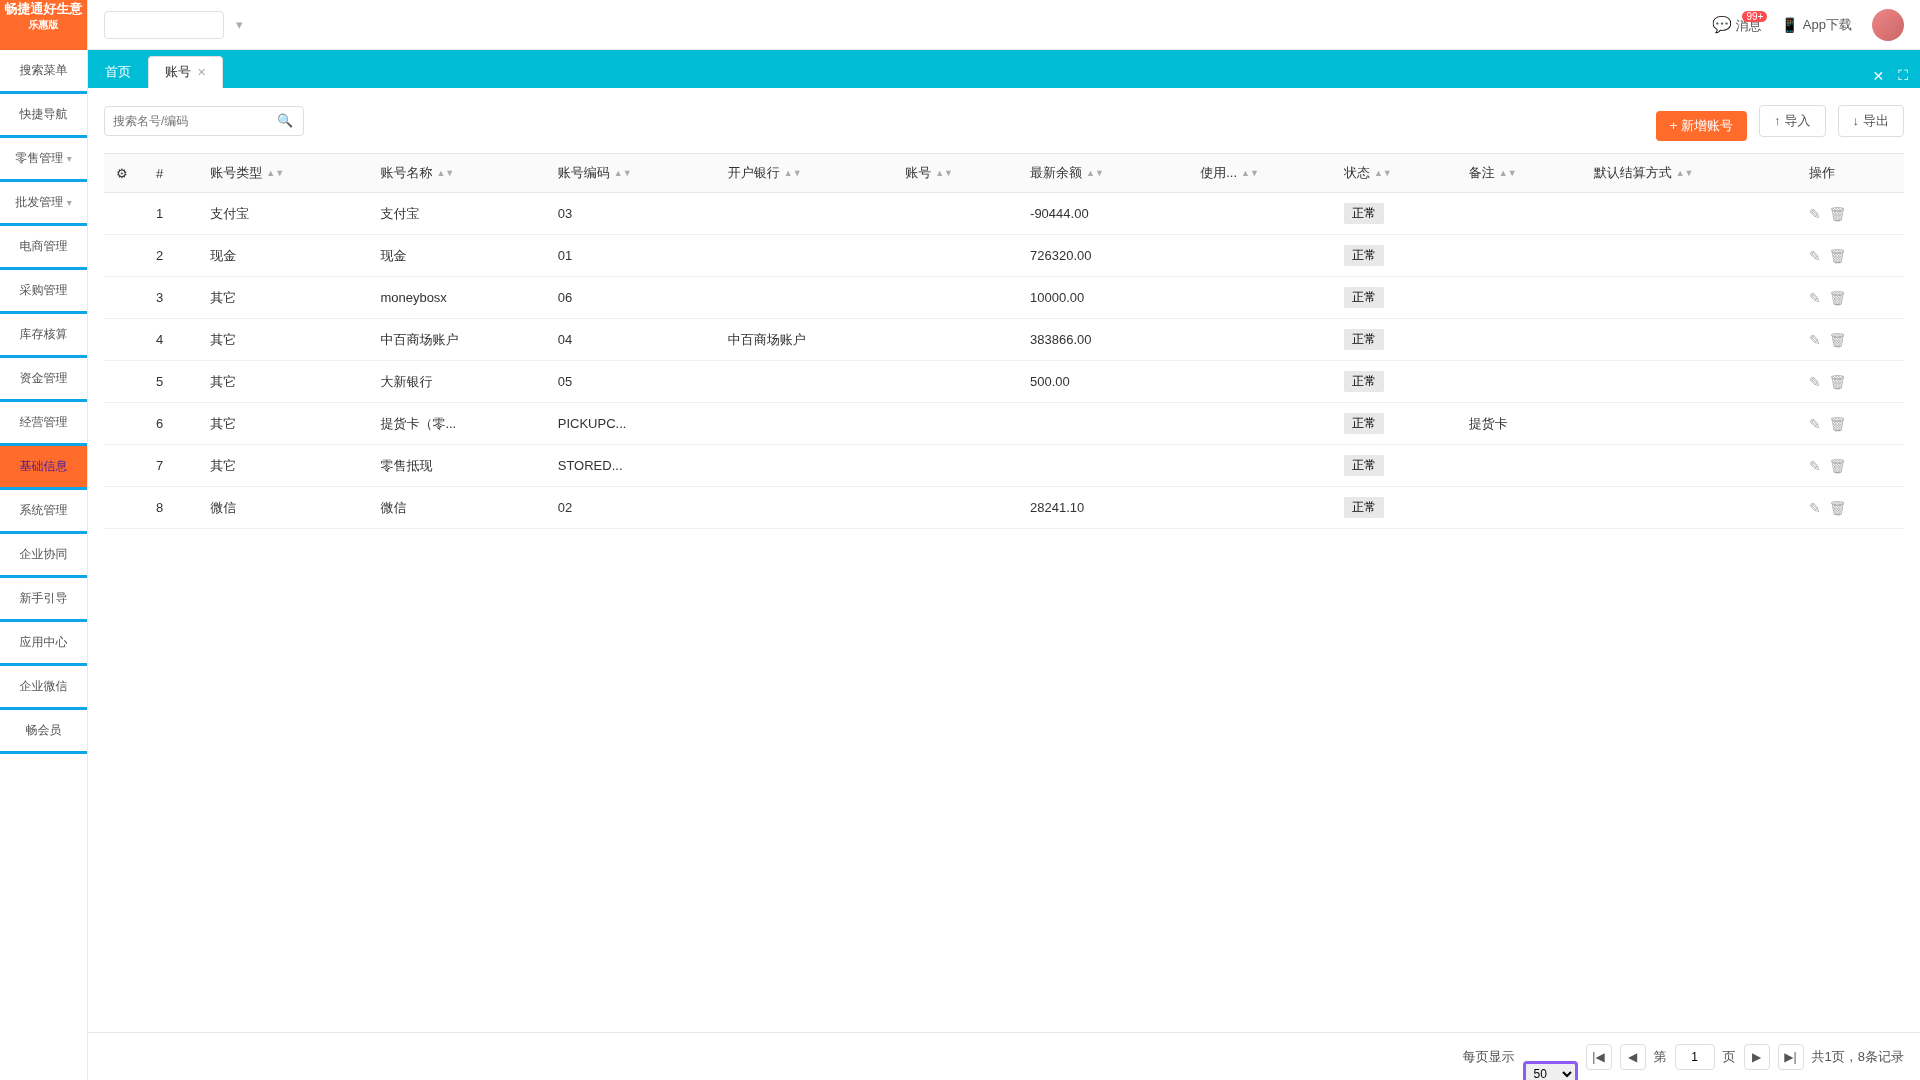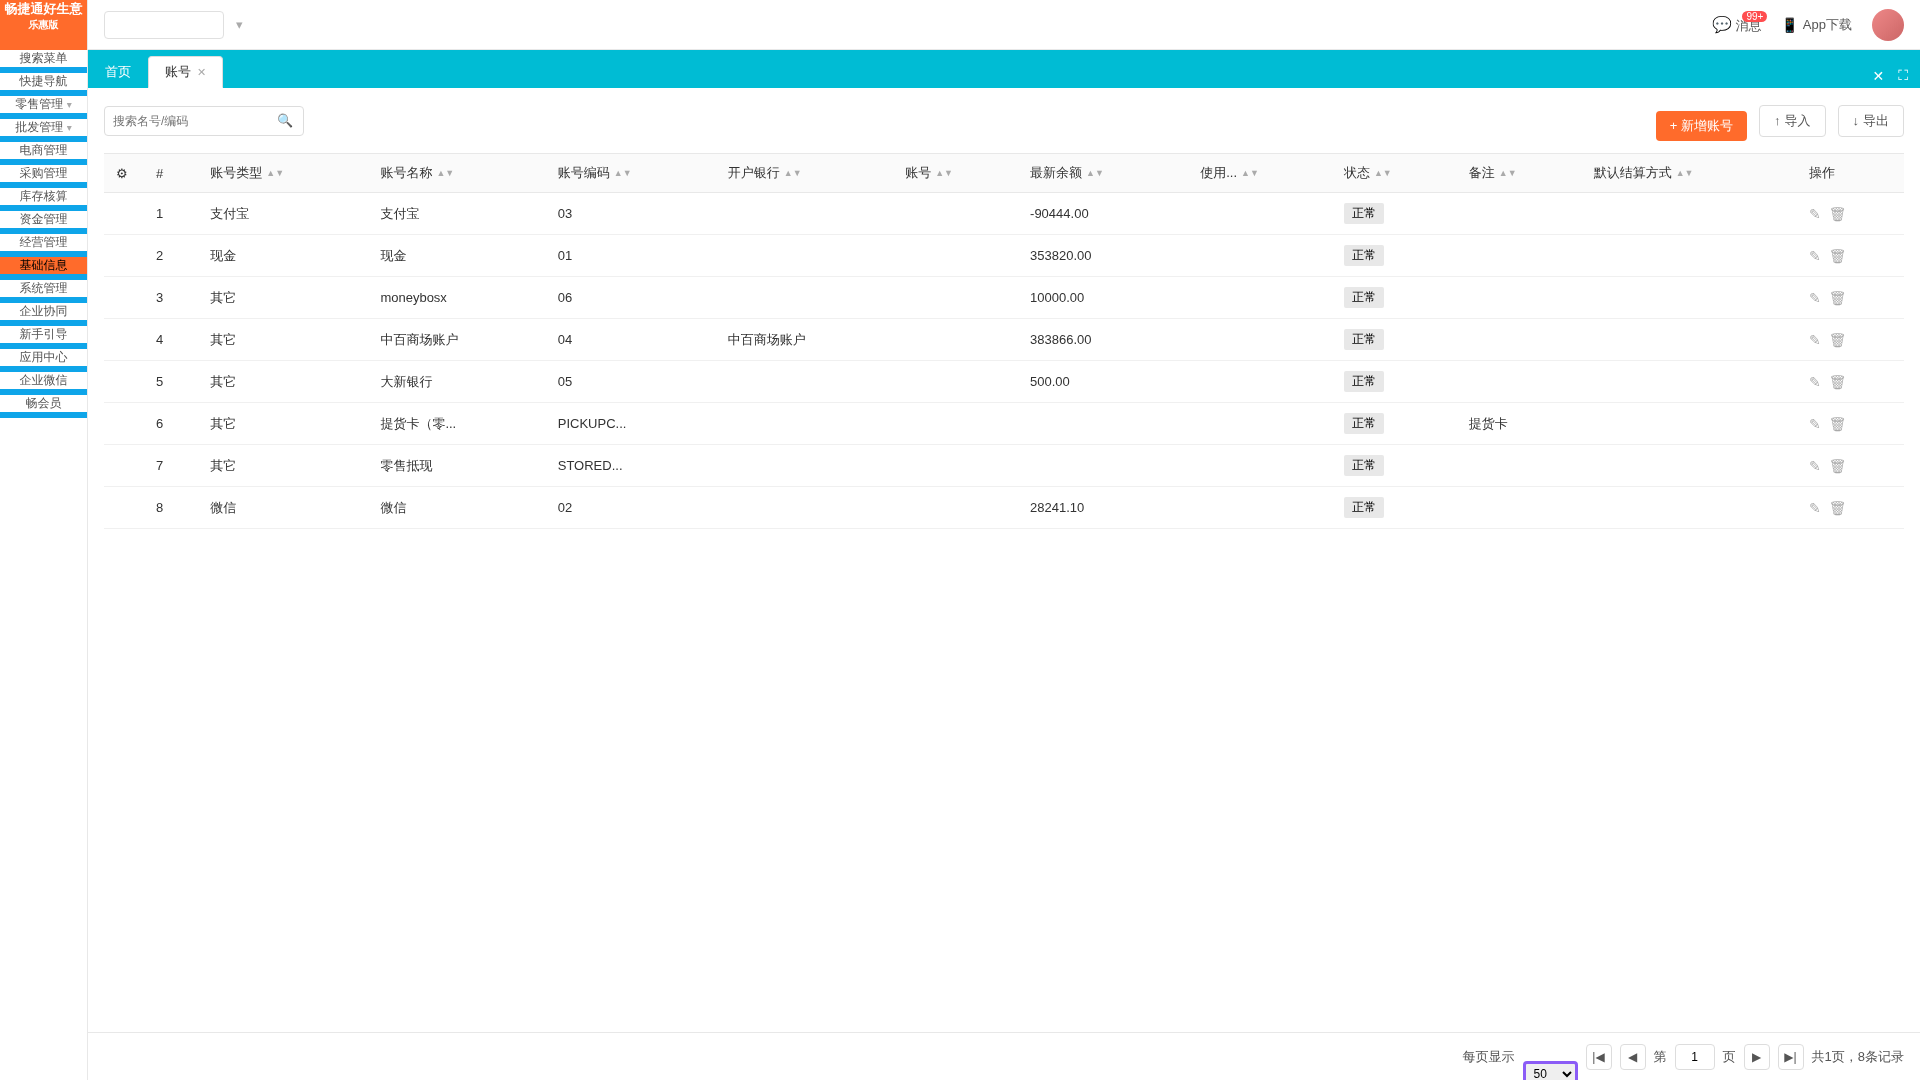--- a/index.html
+++ b/index.html
@@ -28,28 +28,28 @@
       text-align: center;
     }
     .sidebar-logo-top {
       font-size: 13px;
       font-weight: bold;
     }
     .sidebar-logo-sub {
       font-size: 10px;
     }
     .sidebar-item {
-      padding: 0 8px;
+      padding: 12px 8px;
       text-align: center;
       cursor: pointer;
       color: #555;
       font-size: 12px;
-      border-bottom: 6px solid #0ea5e9;
-    }
-    .sidebar-item.active { background: #ff6b2b; color: #000000; }
+      border-bottom: 3px solid #0ea5e9;
+    }
+    .sidebar-item.active { background: #ff6b2b; color: #4c1d95; }
 
     
     .main-content {
       flex: 1;
       display: flex;
       flex-direction: column;
       overflow: hidden;
     }
 
     
@@ -485,21 +485,21 @@
     </td>
   </tr>
             <tr>
     <td></td>
     <td>2</td>
     <td>现金</td>
     <td>现金</td>
     <td>01</td>
     <td></td>
     <td></td>
-    <td>353820.00</td>
+    <td>726320.00</td>
     <td></td>
     <td><span class="status-badge">正常</span></td>
     <td></td>
     <td></td>
     <td>
       <div class="action-icons">
         <span class="action-icon" title="编辑">✎</span>
         <span class="action-icon" title="删除">🗑</span>
       </div>
     </td>

